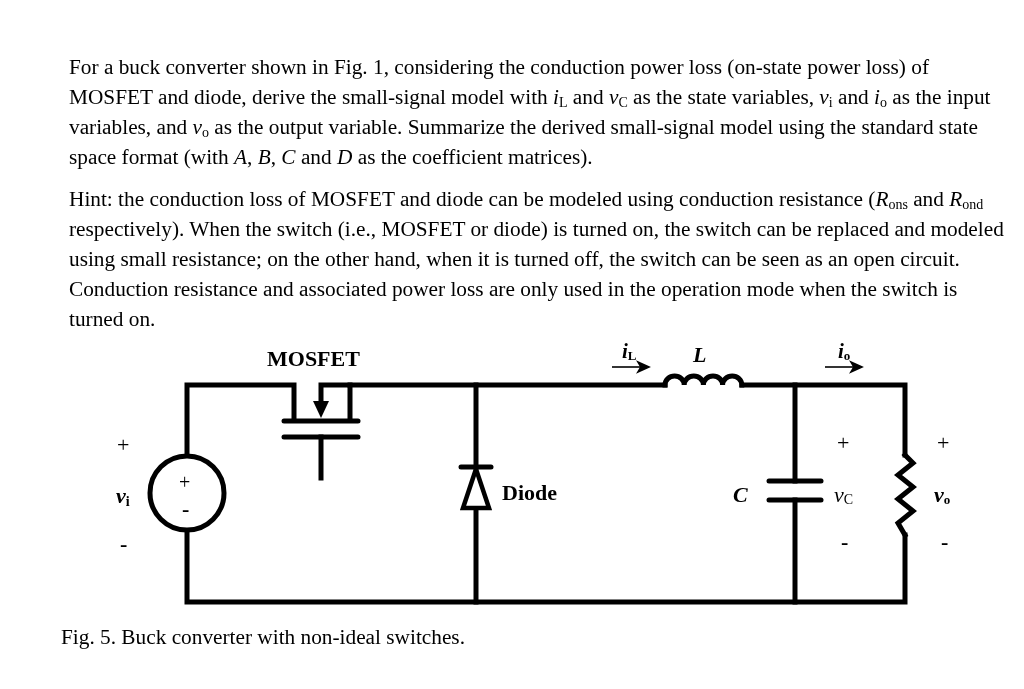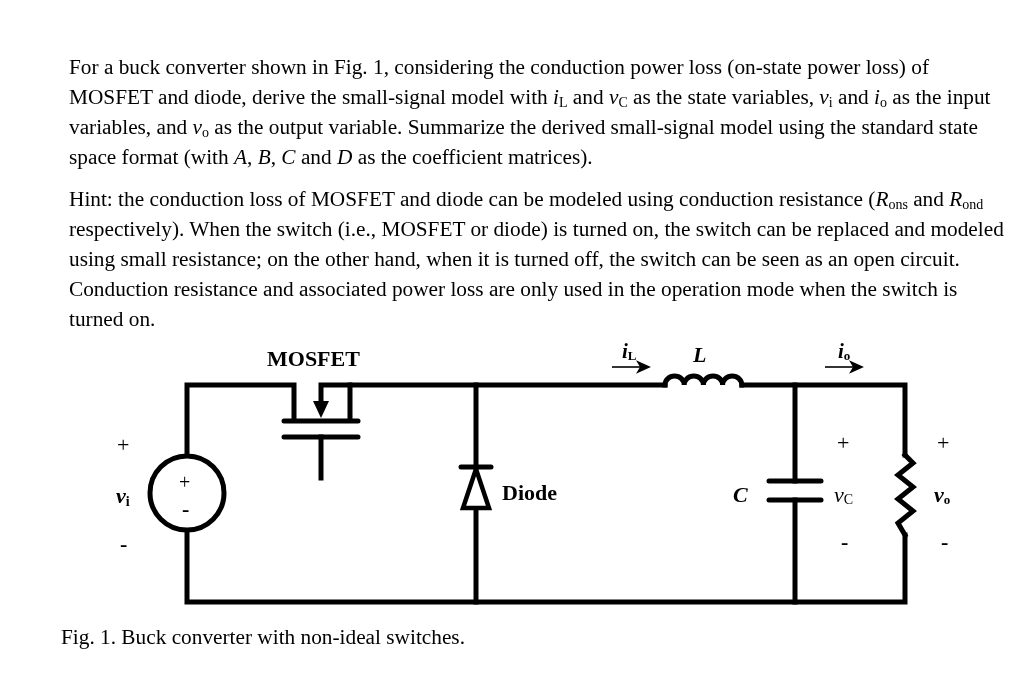--- a/index.html
+++ b/index.html
@@ -79,13 +79,13 @@
 
   <text x="837" y="450" font-size="22">+</text>
   <text x="834" y="502" font-size="22" font-style="italic"><tspan>v</tspan><tspan font-size="14" font-style="normal" dy="2">C</tspan></text>
   <text x="841" y="549" font-size="22" font-weight="bold">-</text>
 
   <text x="937" y="450" font-size="22">+</text>
   <text x="934" y="502" font-size="22" font-weight="bold" font-style="italic"><tspan>v</tspan><tspan font-size="13" font-style="normal" dy="2">o</tspan></text>
   <text x="941" y="549" font-size="22" font-weight="bold">-</text>
 </svg>
 
-<p class="caption">Fig. 1. Buck converter with non-ideal switches.</p>
+<p class="caption">Fig. 5. Buck converter with non-ideal switches.</p>
 
 </body></html>

